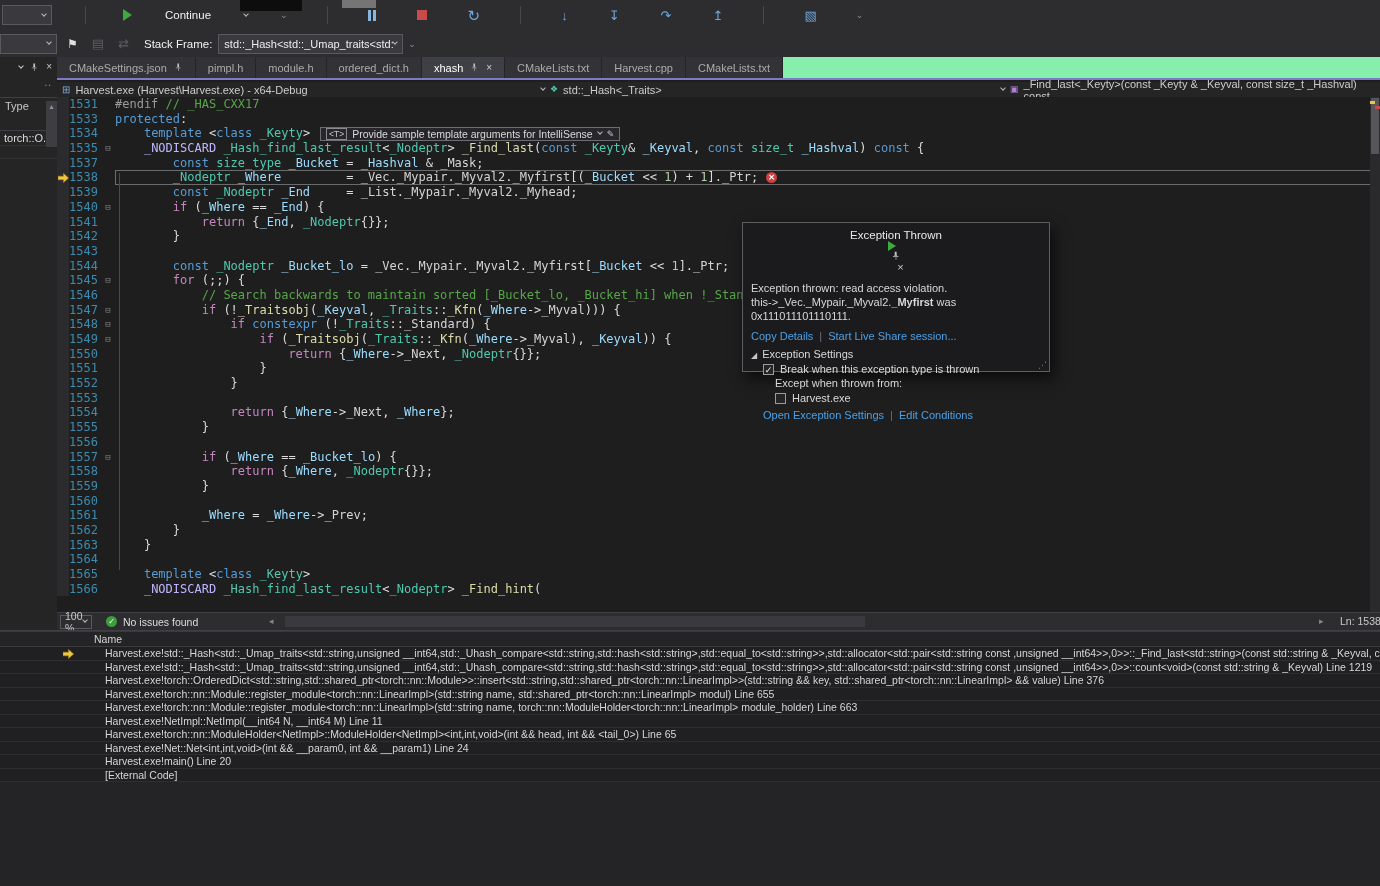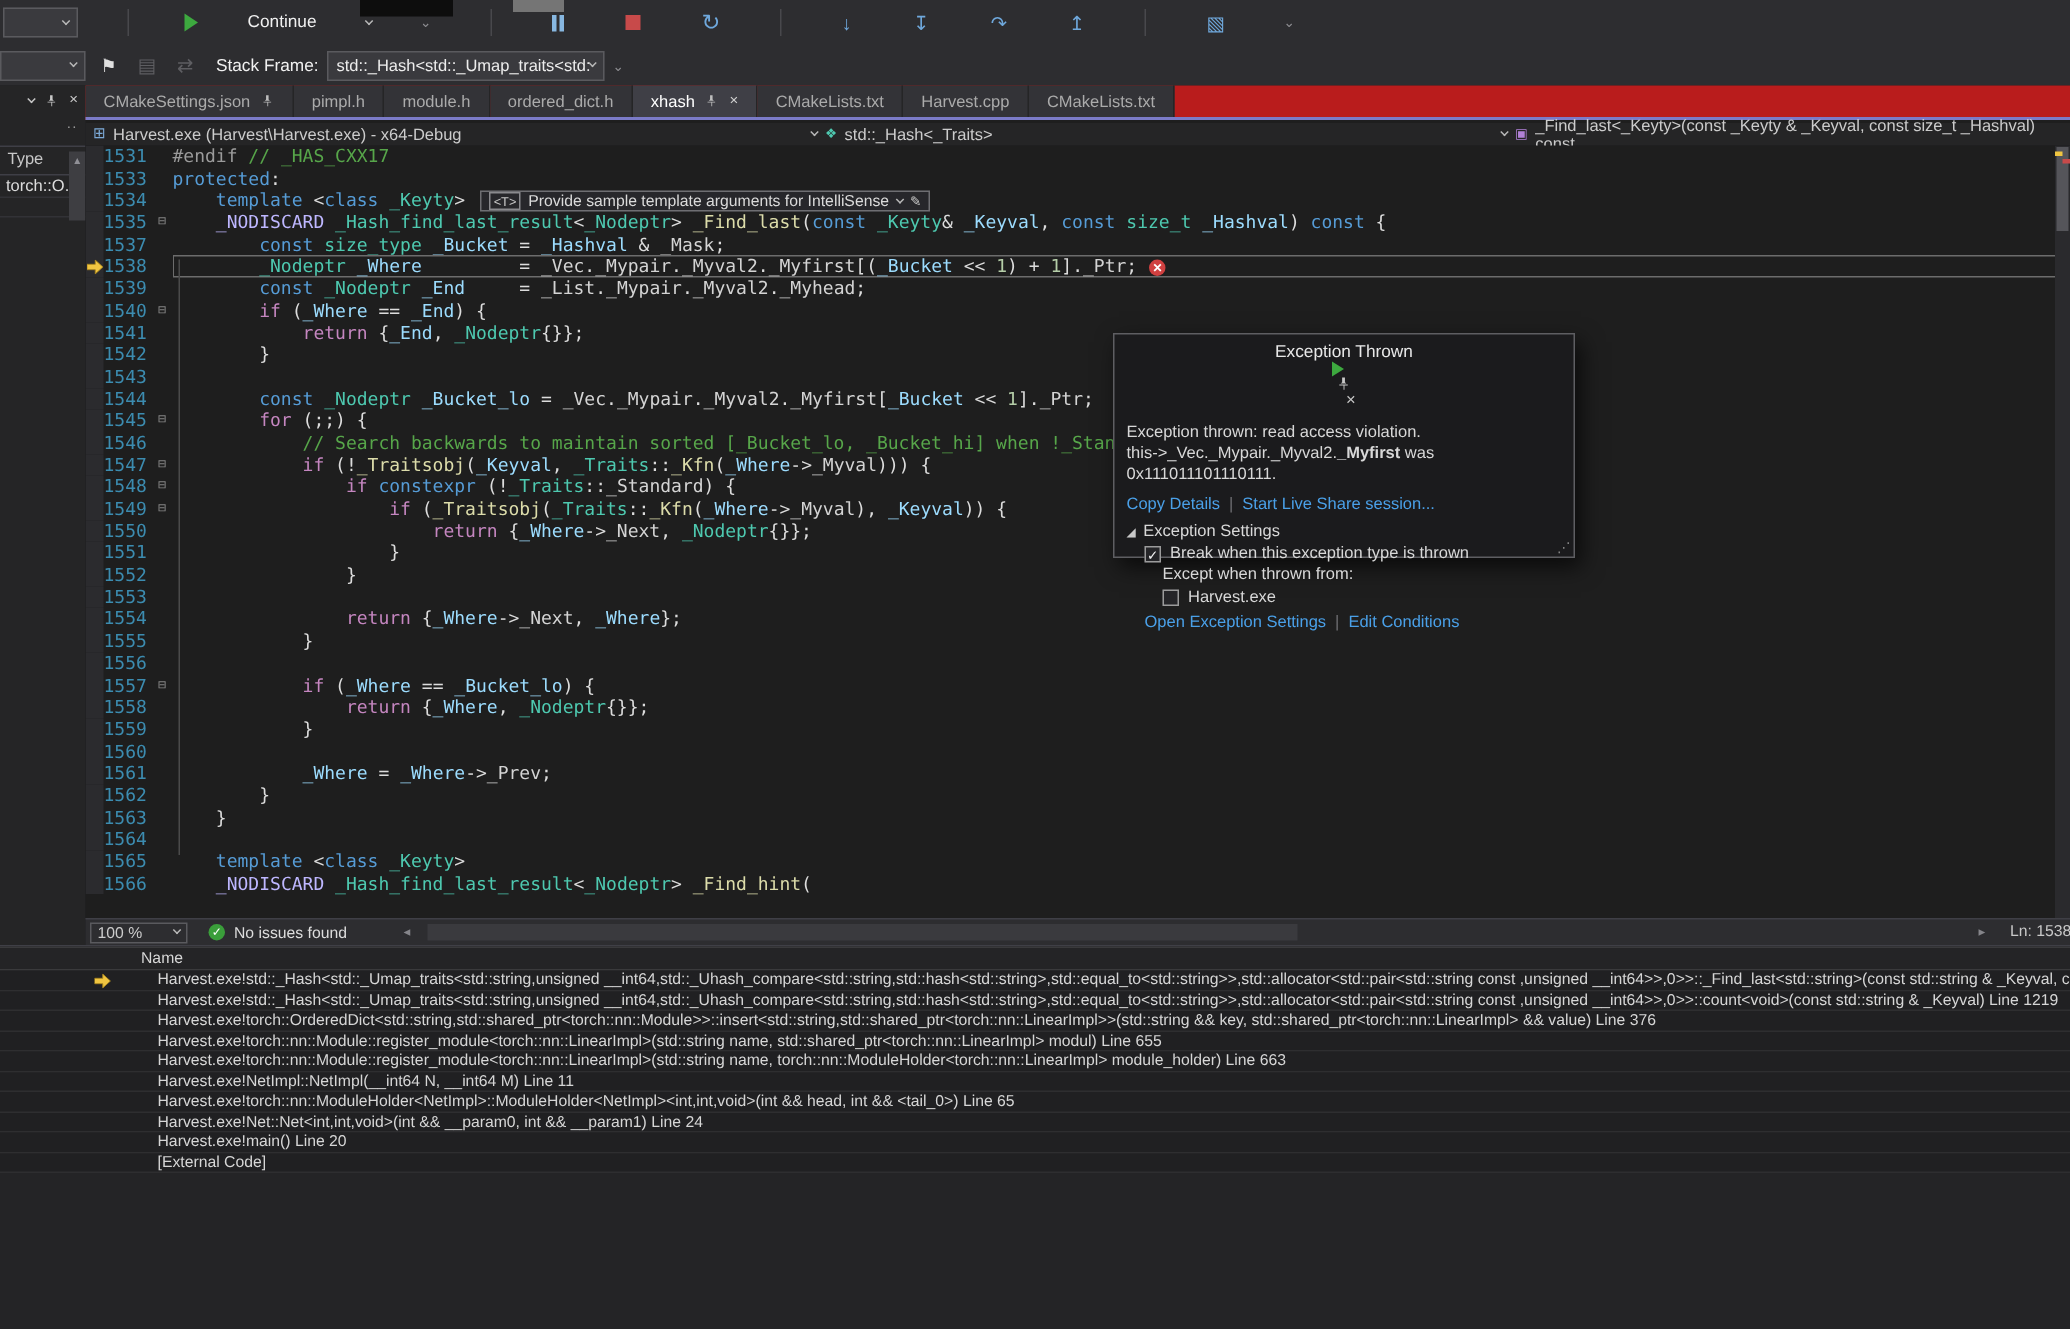--- a/index.html
+++ b/index.html
@@ -27,30 +27,30 @@
   .pausebars i{display:block;width:3px;height:11px;background:#87B7E0;}
   .stopsq{width:10px;height:10px;background:#C84A4A;margin:0 7px;flex:none;}
   .topcut1{position:absolute;left:240px;top:0;width:62px;height:11px;background:#0D0D0D;z-index:60;}
   .topcut2{position:absolute;left:342px;top:0;width:34px;height:8px;background:#757575;z-index:60;}
 
   
   .lp{position:absolute;left:0;top:57px;width:57px;height:573px;background:#252526;font-size:11px;}
   .lp-bar{height:20px;display:flex;align-items:center;justify-content:flex-end;gap:7px;padding-right:5px;}
   .lp-ic{color:#C8C8C8;font-size:10px;line-height:1;}
   .lp-dots{height:13px;text-align:right;padding-right:5px;color:#9A9A9A;font-size:10px;letter-spacing:1px;}
-  .lp-head{margin-top:7px;height:20px;line-height:16px;border-top:1px solid #3F3F46;border-bottom:1px solid #3F3F46;
+  .lp-head{margin-top:7px;height:34px;line-height:16px;border-top:1px solid #3F3F46;border-bottom:1px solid #3F3F46;
            color:#C8C8C8;padding-left:5px;}
   .lp-row{height:15px;line-height:15px;color:#DCDCDC;padding-left:4px;border-bottom:1px solid #323236;
           white-space:nowrap;overflow:hidden;}
   .lp-row.empty{height:13px;}
   .lp-sb{position:absolute;right:0;top:44px;width:11px;height:46px;background:#3E3E42;text-align:center;
          color:#909096;font-size:8px;line-height:12px;}
 
   
-  .tabbar{position:absolute;left:57px;top:57px;width:1323px;height:23px;background:#b91c1c;display:flex;
+  .tabbar{position:absolute;left:57px;top:57px;width:1323px;height:23px;background:#86efac;display:flex;
           border-bottom:2px solid #7B7BC8;}
   .tab{height:21px;background:#333337;color:#ABABAB;font-size:11px;display:flex;align-items:center;
        padding:0 12px;gap:7px;border-right:1px solid #252526;flex:none;white-space:nowrap;}
   .tab.active{background:#3F3F46;color:#FFFFFF;}
   .tab .tclose{font-size:10px;color:#D0D0D0;}
 
   
   .navbar{position:absolute;left:57px;top:82px;width:1323px;height:15px;background:#252526;display:flex;
           align-items:center;font-size:11px;color:#CCCCCC;}
   .nav-seg{display:flex;align-items:center;height:100%;}
@@ -80,21 +80,21 @@
   .hint .pencil{color:#C8C8C8;font-size:9px;}
   .foldguide{position:absolute;left:62px;top:76px;width:1px;height:397px;background:#4A4A4A;}
   .vscroll{position:absolute;right:0;top:0;width:10px;height:515px;background:#2A2A2D;}
   .vthumb{position:absolute;left:1px;top:1px;width:8px;height:56px;background:#55555A;}
   .vmark-y{position:absolute;left:0;top:4px;width:5px;height:3px;background:#EFC541;}
   .vmark-r{position:absolute;right:0;top:9px;width:5px;height:3px;background:#C84A4A;}
 
   
   .estatus{position:absolute;left:57px;top:612px;width:1323px;height:18px;background:#2D2D30;
            border-top:1px solid #3F3F46;display:flex;align-items:center;font-size:10.5px;position:absolute;}
-  .zoombox{width:65px;height:14px;border:1px solid #5A5A5E;background:#2D2D30;color:#CCCCCC;display:flex;
+  .zoombox{width:32px;height:14px;border:1px solid #5A5A5E;background:#2D2D30;color:#CCCCCC;display:flex;
            align-items:center;justify-content:space-between;padding:0 4px;margin-left:3px;flex:none;}
   .okdot{width:11px;height:11px;border-radius:6px;background:#3A9E3A;color:#fff;font-size:8px;line-height:11px;
          text-align:center;margin-left:14px;flex:none;}
   .issues{color:#DDDDDD;margin-left:6px;}
   .harrow{position:absolute;color:#85858A;font-size:9px;top:3px;}
   .hthumb{position:absolute;left:228px;top:3px;height:11px;width:580px;background:#3A3A3E;}
   .lnind{position:absolute;left:1283px;top:2px;width:97px;color:#C8C8C8;white-space:nowrap;overflow:hidden;}
 
   
   .popup{position:absolute;left:742px;top:222px;width:308px;height:150px;background:#1B1B1D;

